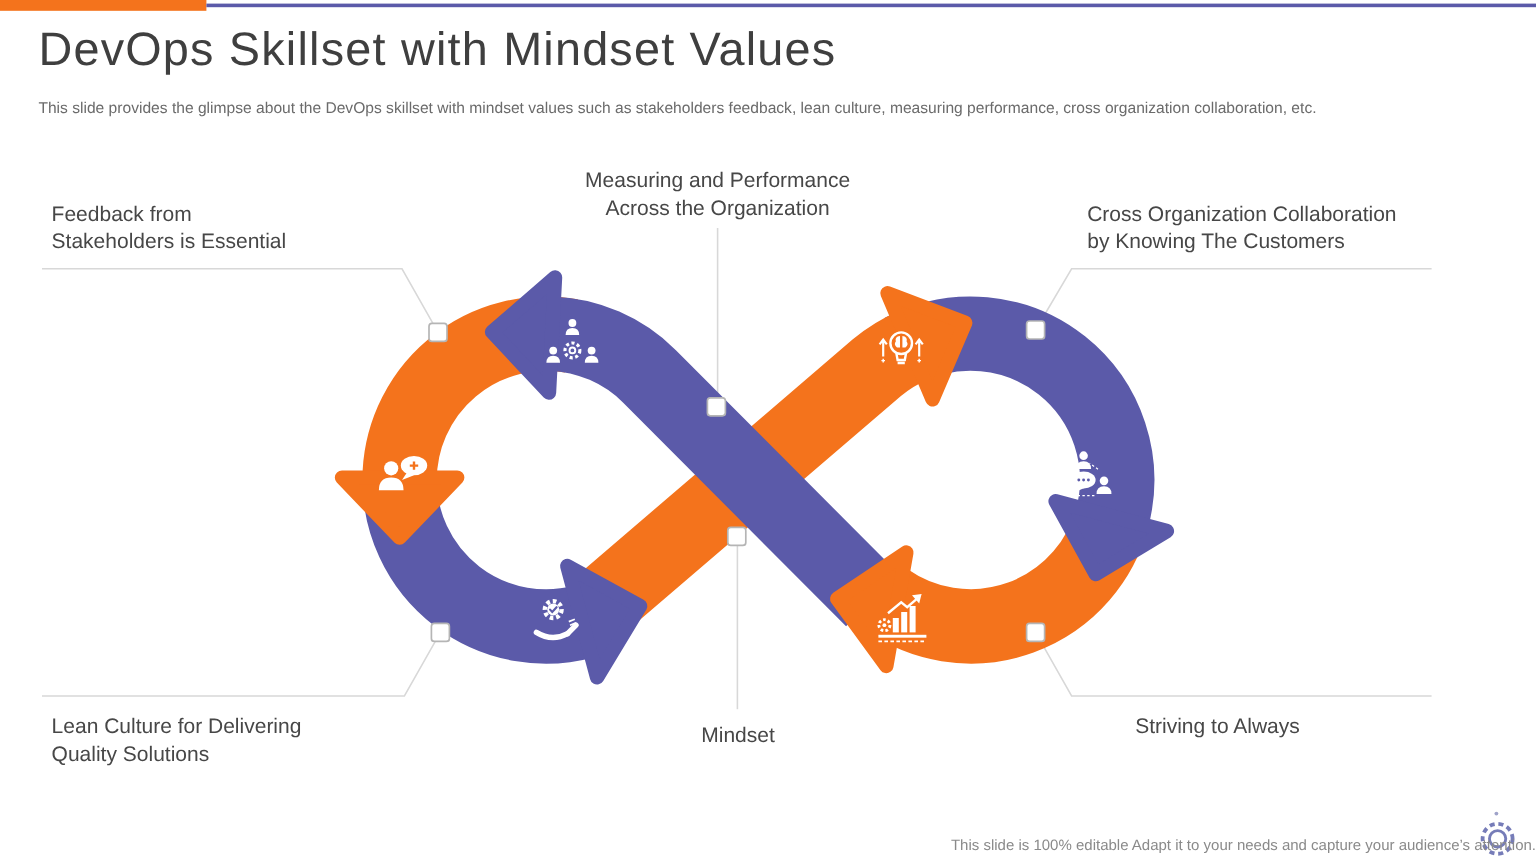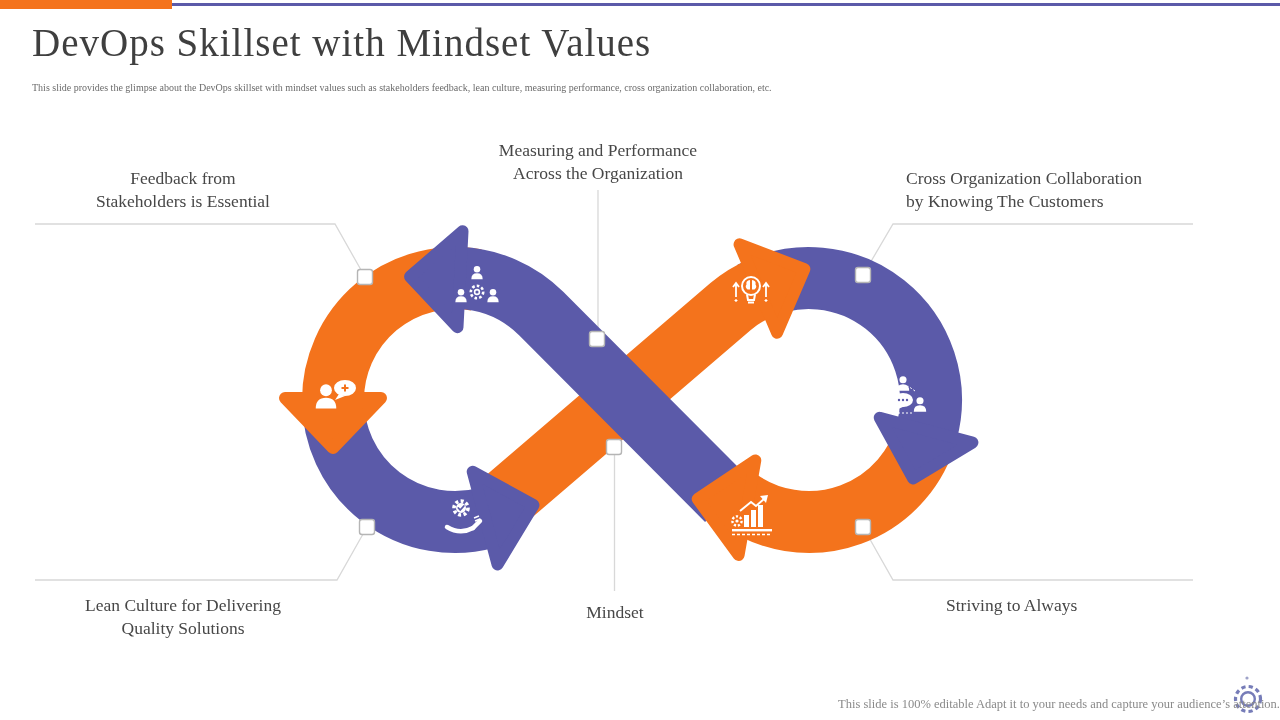--- a/index.html
+++ b/index.html
@@ -4,36 +4,36 @@
 <style>
   :root{
     --orange:#F4731C;
     --purple:#5B5AA9;
     --connector:#D8D8D8;
     --marker:#B5B5B5;
   }
   html,body{margin:0;padding:0;background:#ffffff;}
   .slide{
     position:relative;width:1280px;height:720px;background:#fff;overflow:hidden;
-    font-family:Liberation Serif, serif;
+    font-family:Liberation Sans, sans-serif;
   }
   .bar-orange{position:absolute;left:0;top:0;width:172px;height:9px;background:var(--orange);}
   .bar-purple{position:absolute;left:172px;top:3px;width:1108px;height:3px;background:var(--purple);}
   .title{
     position:absolute;left:32px;top:20px;margin:0;
     font-size:39px;font-weight:400;color:#3F3F3F;letter-spacing:1px;white-space:nowrap;
   }
   .subtitle{
     position:absolute;left:32px;top:82px;margin:0;
-    font-size:10px;color:#6B6B6B;white-space:nowrap;
+    font-size:13px;color:#6B6B6B;white-space:nowrap;
   }
   .diagram-svg{position:absolute;left:0;top:0;width:1280px;height:720px;}
   .label{position:absolute;font-size:17.5px;line-height:23px;color:#474747;}
   .label span{display:block;}
-  .align-r{text-align:center;}
+  .align-r{text-align:left;}
   .align-c{text-align:center;}
   .label-feedback{right:957px;top:167px;width:280px;}
   .label-measuring{left:448px;top:139px;width:300px;}
   .label-collaboration{left:906px;top:167px;width:330px;}
   .label-lean{right:957px;top:594px;width:280px;}
   .label-mindset{left:515px;top:601px;width:200px;}
   .label-innovate{left:906px;top:594px;width:300px;margin-left:40px;}
   .footer-note{
     position:absolute;left:0;top:697px;width:1280px;text-align:right;
     font-size:12.5px;color:#8A8A8A;margin:0;

